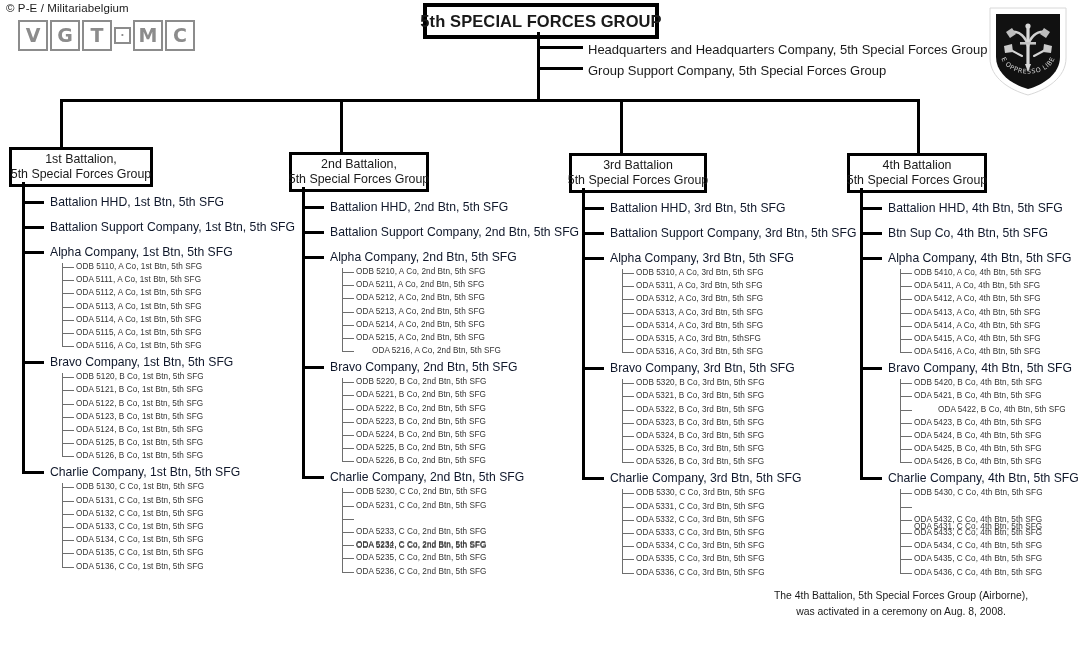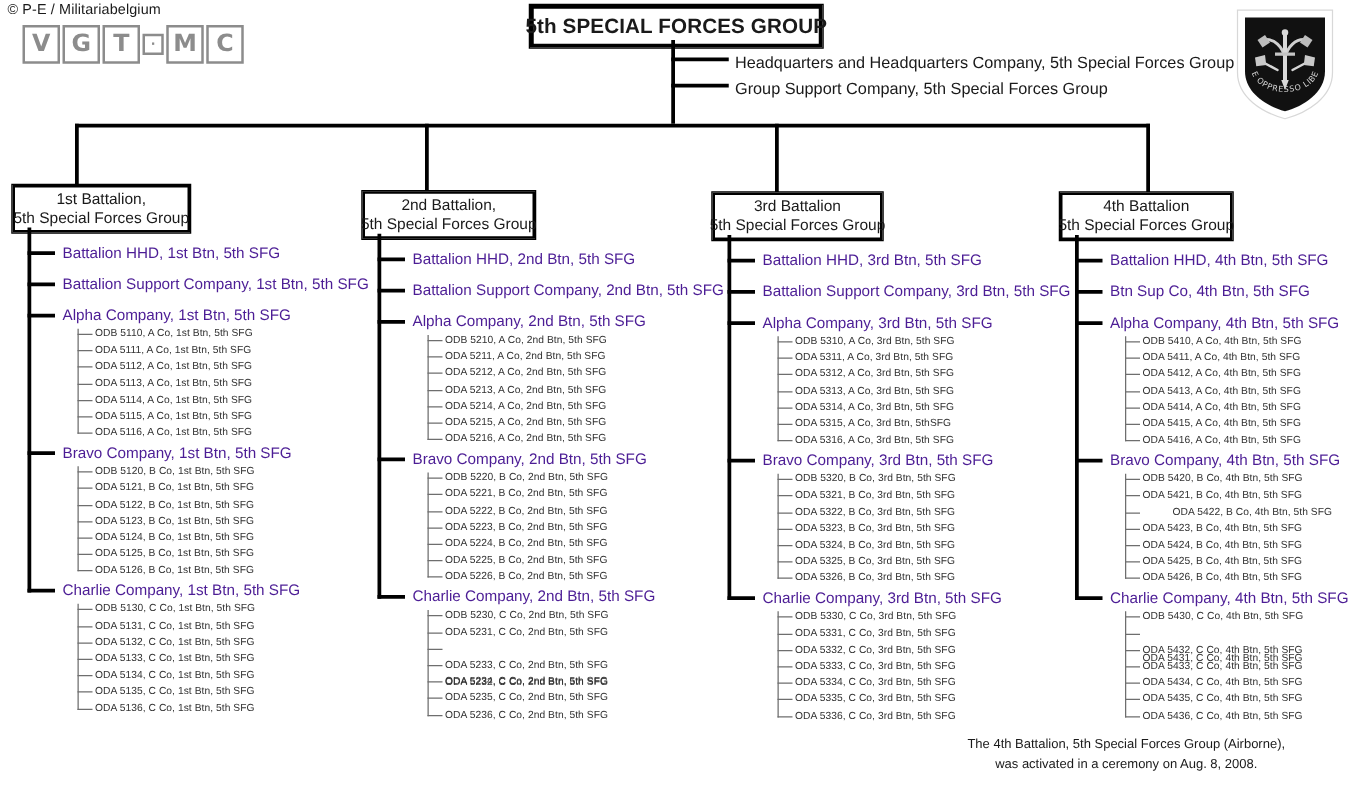--- a/index.html
+++ b/index.html
@@ -89,21 +89,21 @@
     font-size: 12.4px;
     line-height: 1.22;
     text-align: center;
     white-space: nowrap;
   }
 
   
   .unit-label {
     font-size: 12.2px;
     white-space: nowrap;
-    color: #4c1d95;
+    color: #0f172a;
   }
 
   
   .oda-label {
     font-size: 8.2px;
     white-space: nowrap;
     color: #333;
     letter-spacing: .05px;
   }
   .oda-spine { position: absolute; width: 1px; background: #6e6e6e; }
@@ -262,21 +262,21 @@
     <div class="abs oda-label" style="left: 356px; top: 280.2px;">ODA 5211, A Co, 2nd Btn,  5th SFG</div>
     <div class="oda-stub" style="left: 342px; top: 298.4px;"></div>
     <div class="abs oda-label" style="left: 356px; top: 293.4px;">ODA 5212, A Co, 2nd Btn,  5th SFG</div>
     <div class="oda-stub" style="left: 342px; top: 311.6px;"></div>
     <div class="abs oda-label" style="left: 356px; top: 306.6px;">ODA 5213, A Co, 2nd Btn,  5th SFG</div>
     <div class="oda-stub" style="left: 342px; top: 324.8px;"></div>
     <div class="abs oda-label" style="left: 356px; top: 319.8px;">ODA 5214, A Co, 2nd Btn,  5th SFG</div>
     <div class="oda-stub" style="left: 342px; top: 338px;"></div>
     <div class="abs oda-label" style="left: 356px; top: 333px;">ODA 5215, A Co, 2nd Btn,  5th SFG</div>
     <div class="oda-stub" style="left: 342px; top: 351.2px;"></div>
-    <div class="abs oda-label" style="left: 356px; top: 346.2px;">ODA 5216, A Co, 2nd Btn,  5th SFG</div>
+    <div class="abs oda-label" style="left: 372px; top: 346.2px;">ODA 5216, A Co, 2nd Btn,  5th SFG</div>
     <div class="oda-spine" style="left: 342px; top: 268px; height: 84.2px;"></div>
     <div class="abs hline" style="left: 302px; top: 366.2px; width: 22px;"></div>
     <div class="abs unit-label" style="left: 330px; top: 360.2px;">Bravo Company, 2nd Btn, 5th SFG</div>
     <div class="oda-stub" style="left: 342px; top: 382.2px;"></div>
     <div class="abs oda-label" style="left: 356px; top: 377.2px;">ODB 5220, B Co, 2nd Btn, 5th SFG</div>
     <div class="oda-stub" style="left: 342px; top: 395.4px;"></div>
     <div class="abs oda-label" style="left: 356px; top: 390.4px;">ODA 5221, B Co, 2nd Btn, 5th SFG</div>
     <div class="oda-stub" style="left: 342px; top: 408.6px;"></div>
     <div class="abs oda-label" style="left: 356px; top: 403.6px;">ODA 5222, B Co, 2nd Btn, 5th SFG</div>
     <div class="oda-stub" style="left: 342px; top: 421.8px;"></div>

